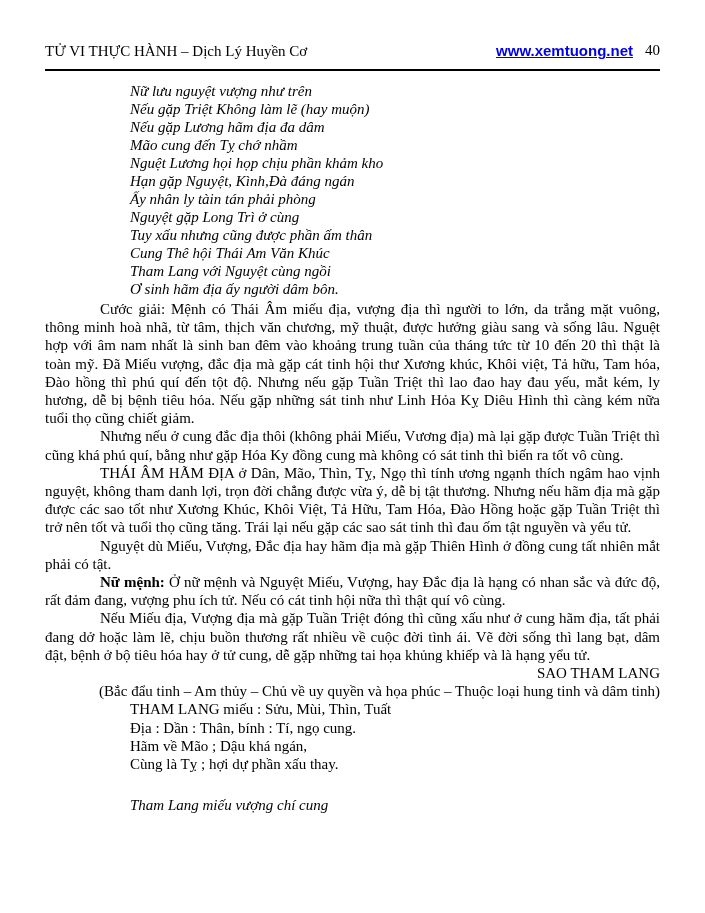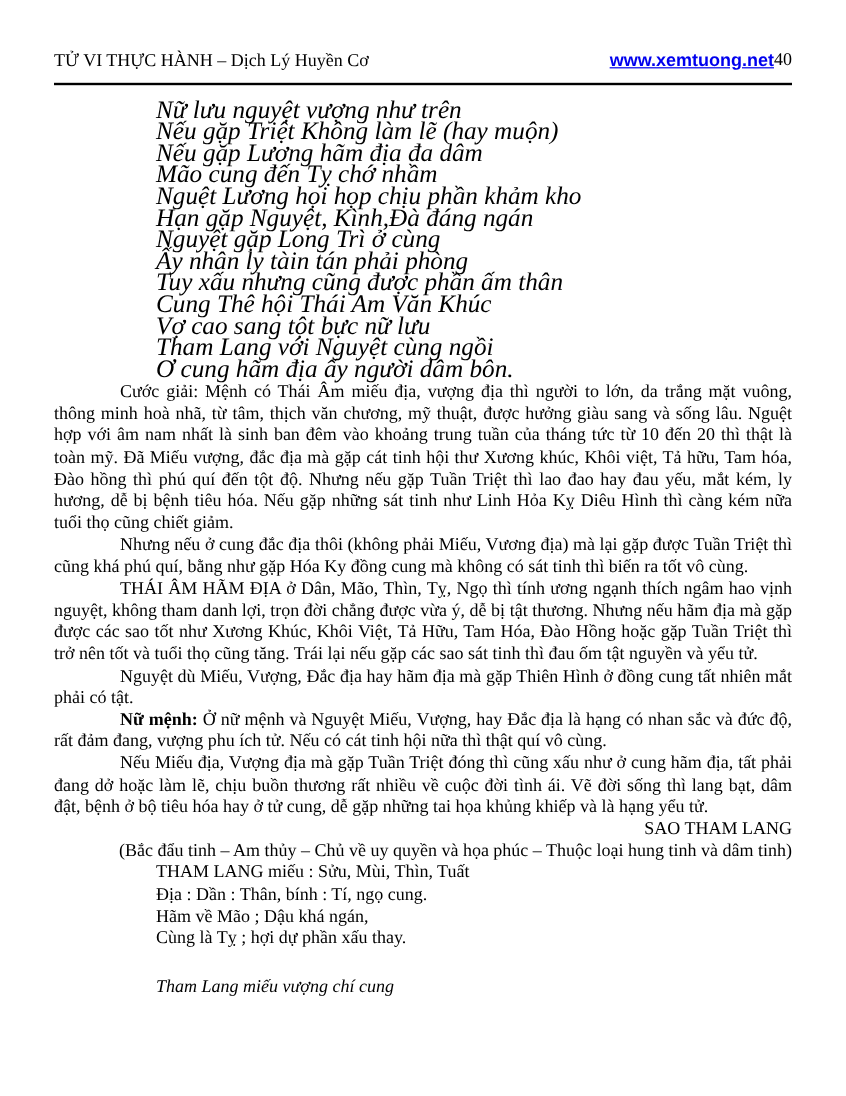--- a/index.html
+++ b/index.html
@@ -17,39 +17,39 @@
     width: 705px;
     height: 898px;
   }
   .header {
     display: flex;
     justify-content: space-between;
     align-items: baseline;
     font-size: 15px;
   }
   .header-title { white-space: nowrap; }
-  .header-right { display: flex; align-items: flex-end; }
+  .header-right { display: flex; align-items: flex-end; gap: 12px; }
   .site-link {
     font-family: "Liberation Sans", sans-serif;
     font-weight: bold;
     font-size: 15px;
     color: #0000ee;
     text-decoration: underline;
     cursor: pointer;
   }
   .page-num { font-size: 15px; }
   .rule {
     border-top: 2px solid #000000;
     margin-top: 9px;
     margin-bottom: 11px;
   }
   .verse {
     margin-left: 85px;
     font-style: italic;
-    font-size: 21px;
+    font-size: 15px;
     line-height: 18px;
   }
   .verse div { white-space: nowrap; }
   .body-text {
     font-size: 15px;
     line-height: 18.2px;
     text-align: justify;
     margin-top: 2px;
   }
   .para { text-indent: 55px; }
@@ -82,27 +82,26 @@
 
   <div class="rule"></div>
 
   <div class="verse">
     <div>Nữ lưu nguyệt vượng như trên</div>
     <div>Nếu gặp Triệt Không làm lẽ (hay muộn)</div>
     <div>Nếu gặp Lương hãm địa đa dâm</div>
     <div>Mão cung đến Tỵ chớ nhầm</div>
     <div>Nguệt Lương họi họp chịu phần khảm kho</div>
     <div>Hạn gặp Nguyệt, Kình,Đà đáng ngán</div>
+    <div>Ấy nhân ly tàin tán phải phòng</div>
     <div>Nguyệt gặp Long Trì ở cùng</div>
-    <div>Ấy nhân ly tàin tán phải phòng</div>
     <div>Tuy xấu nhưng cũng được phần ấm thân</div>
     <div>Cung Thê hội Thái Am Văn Khúc</div>
-    <div>Vợ cao sang tột bực nữ lưu</div>
     <div>Tham Lang với Nguyệt cùng ngồi</div>
-    <div>Ơ cung hãm địa ấy người dâm bôn.</div>
+    <div>Ơ sinh hãm địa ấy người dâm bôn.</div>
   </div>
 
   <div class="body-text">
     <p class="para">Cước giải: Mệnh có Thái Âm miếu địa, vượng địa thì người to lớn, da trắng mặt vuông, thông minh hoà nhã, từ tâm, thịch văn chương, mỹ thuật, được hưởng giàu sang và sống lâu. Nguệt hợp với âm nam nhất là sinh ban đêm vào khoảng trung tuần của tháng tức từ 10 đến 20 thì thật là toàn mỹ. Đã Miếu vượng, đắc địa mà gặp cát tinh hội thư Xương khúc, Khôi việt, Tả hữu, Tam hóa, Đào hồng thì phú quí đến tột độ. Nhưng nếu gặp Tuần Triệt thì lao đao hay đau yếu, mắt kém, ly hương, dễ bị bệnh tiêu hóa. Nếu gặp những sát tinh như Linh Hỏa Kỵ Diêu Hình thì càng kém nữa tuổi thọ cũng chiết giảm.</p>
     <p class="para">Nhưng nếu ở cung đắc địa thôi (không phải Miếu, Vương địa) mà lại gặp được Tuần Triệt thì cũng khá phú quí, bằng như gặp Hóa Ky đồng cung mà không có sát tinh thì biến ra tốt vô cùng.</p>
     <p class="para">THÁI ÂM HÃM ĐỊA ở Dân, Mão, Thìn, Tỵ, Ngọ thì tính ương ngạnh thích ngâm hao vịnh nguyệt, không tham danh lợi, trọn đời chẳng được vừa ý, dễ bị tật thương. Nhưng nếu hãm địa mà gặp được các sao tốt như Xương Khúc, Khôi Việt, Tả Hữu, Tam Hóa, Đào Hồng hoặc gặp Tuần Triệt thì trở nên tốt và tuổi thọ cũng tăng. Trái lại nếu gặp các sao sát tinh thì đau ốm tật nguyền và yểu tử.</p>
     <p class="para">Nguyệt dù Miếu, Vượng, Đắc địa hay hãm địa mà gặp Thiên Hình ở đồng cung tất nhiên mắt phải có tật.</p>
     <p class="para"><b>Nữ mệnh:</b><span> Ở nữ mệnh và Nguyệt Miếu, Vượng, hay Đắc địa là hạng có nhan sắc và đức độ, rất đảm đang, vượng phu ích tử. Nếu có cát tinh hội nữa thì thật quí vô cùng.</span></p>
     <p class="para">Nếu Miếu địa, Vượng địa mà gặp Tuần Triệt đóng thì cũng xấu như ở cung hãm địa, tất phải đang dở hoặc làm lẽ, chịu buồn thương rất nhiều về cuộc đời tình ái. Vẽ đời sống thì lang bạt, dâm đật, bệnh ở bộ tiêu hóa hay ở tử cung, dễ gặp những tai họa khủng khiếp và là hạng yểu tử.</p>
   </div>

